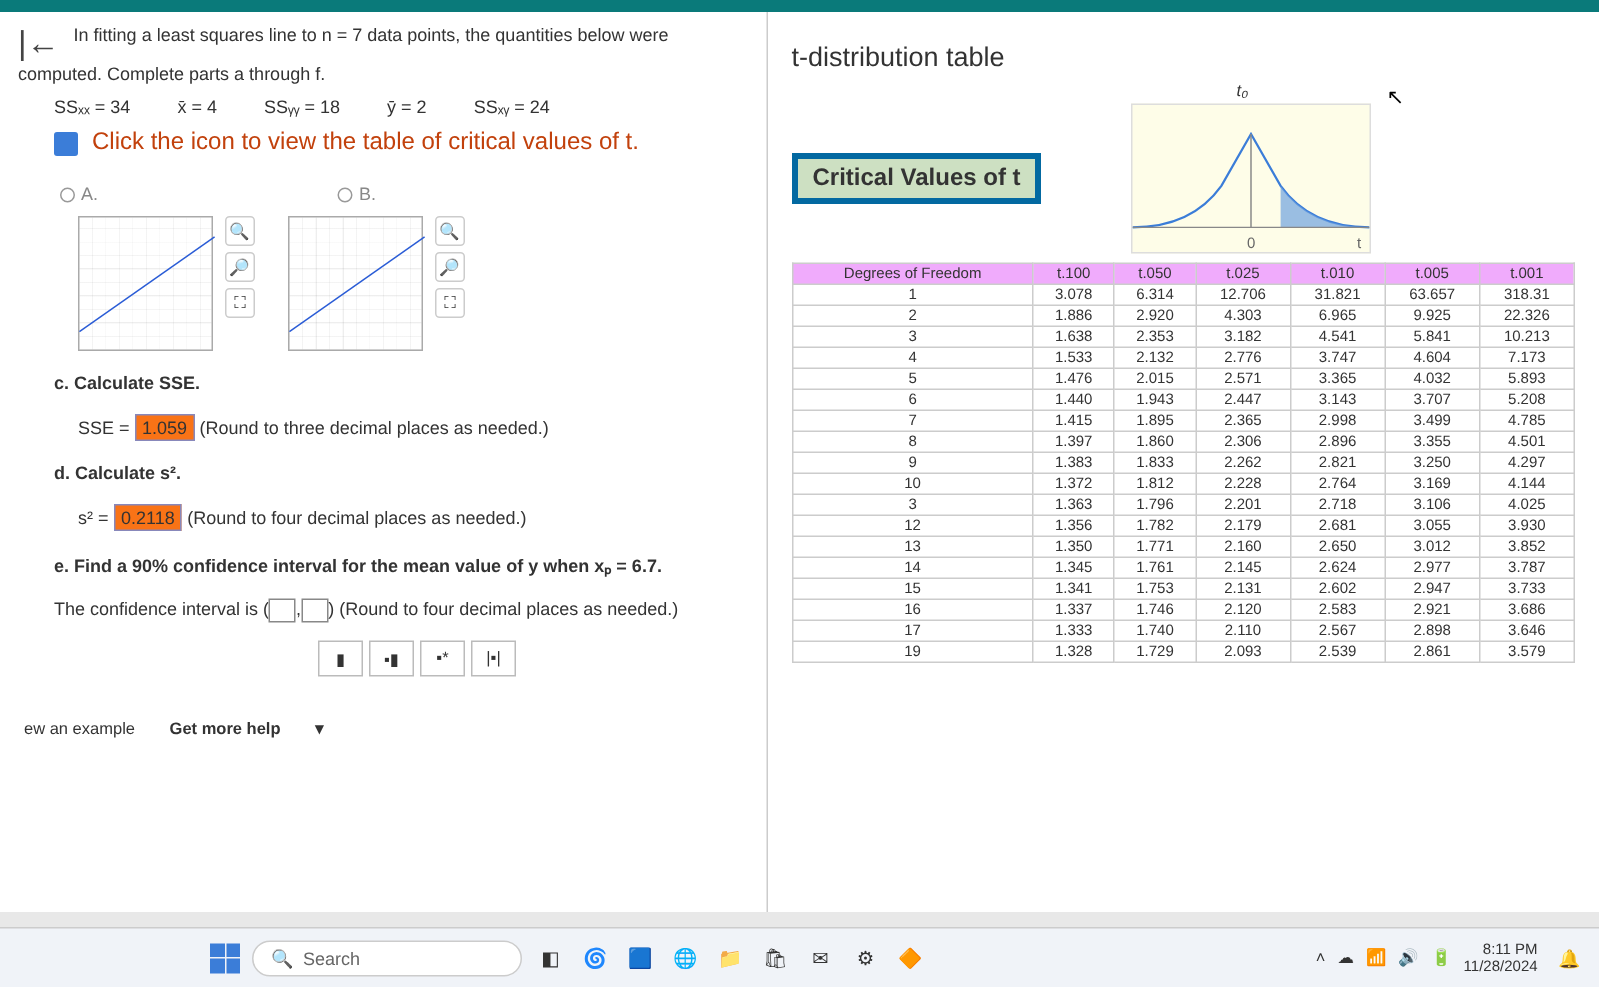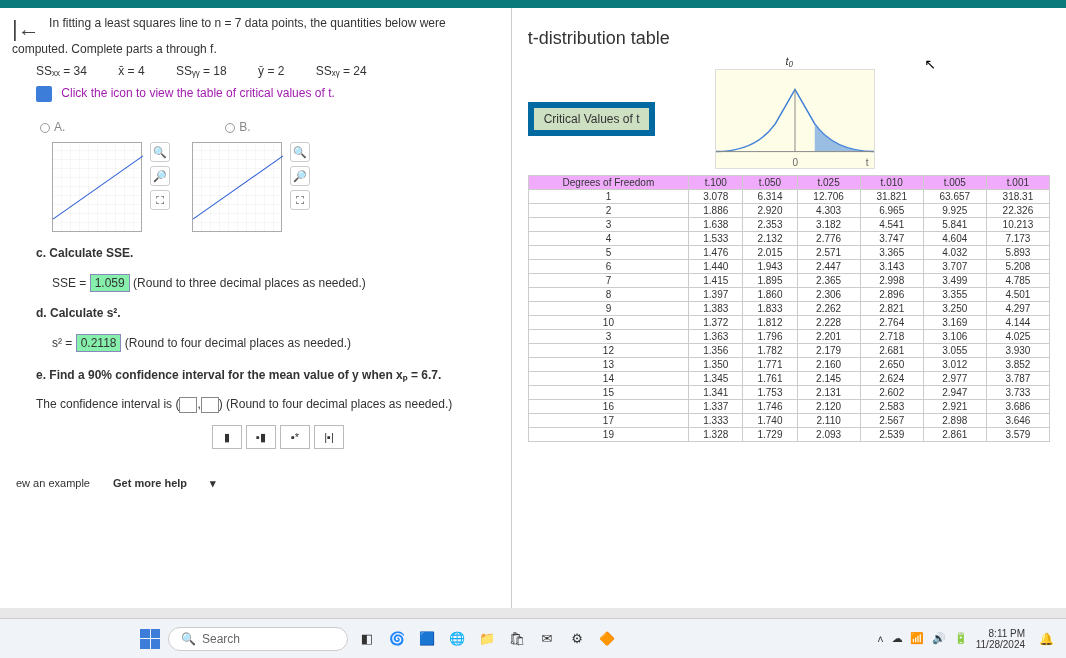--- a/index.html
+++ b/index.html
@@ -7,42 +7,42 @@
 .topbar { background: #0a7a7a; height: 8px; width: 100%; }
 .main { display: flex; height: 600px; }
 .left-panel { width: 48%; padding: 8px 12px; background: #fff; border-right: 1px solid #ccc; position: relative; }
 .right-panel { width: 52%; padding: 10px 16px; background: #fff; overflow: auto; }
 .back-arrow { font-size: 22px; color: #444; margin-right: 6px; display: inline-block; vertical-align: top; }
 .prompt { font-size: 12px; color: #333; display: inline; }
 .stats-row { margin: 8px 0 8px 24px; font-size: 12px; }
 .stats-row span { margin-right: 28px; }
 .link-row { margin: 6px 0 6px 24px; }
 .icon-box { display: inline-block; width: 16px; height: 16px; background: #3b7dd8; border-radius: 2px; vertical-align: middle; margin-right: 6px; }
-.click-link { font-size: 12px; color: #a21caf; }
+.click-link { font-size: 16px; color: #c2410c; }
 .choice-row { display: flex; gap: 40px; margin: 18px 0 8px 28px; }
 .choice-label { color: #888; font-size: 12px; }
 .radio { display:inline-block; width:10px; height:10px; border:1px solid #999; border-radius:50%; margin-right:4px; vertical-align:middle;}
 .graphs { display: flex; gap: 50px; margin-left: 40px; }
 .graph-box { position: relative; }
 .graph { width: 90px; height: 90px; border: 1px solid #aaa; background: repeating-linear-gradient(0deg,#fff,#fff 8px,#eee 9px), repeating-linear-gradient(90deg,#fff,#fff 8px,#eee 9px); background-blend-mode: multiply; position: relative; }
 .line-up { position:absolute; width:110px; height:1px; background:#2a5cd6; top:50%; left:-10px; transform:rotate(-35deg); transform-origin:center;}
 .graph-tools { position:absolute; right:-28px; top:0; display:flex; flex-direction:column; gap:4px;}
 .tool { width:20px; height:20px; border:1px solid #ccc; border-radius:3px; display:flex; align-items:center; justify-content:center; font-size:11px; cursor:pointer; background:#fff;}
 .calc-line { margin: 14px 0 4px 24px; font-size: 12px; }
-.ans-box { display:inline-block; background:#86efac; border:1px solid #88b; padding:1px 4px; font-size:12px;}
+.ans-box { display:inline-block; background:#f97316; border:1px solid #88b; padding:1px 4px; font-size:12px;}
 .placeholder-input { display:inline-block; width:18px; height:16px; border:1px solid #888; background:#fff; vertical-align:middle;}
 .btn-row { margin: 12px 0 0 200px; display:flex; gap:4px;}
 .tbtn { width:30px; height:24px; border:1px solid #bbb; background:#fff; font-size:11px; display:flex; align-items:center; justify-content:center;}
 .footer-links { margin: 28px 0 0 4px; font-size:11px;}
 .footer-links span { margin-right: 20px; color:#333;}
 .bold { font-weight:bold; }
 
 .right-title { font-size: 18px; margin: 10px 0 20px 0; }
 .crit-header { display:flex; align-items:center; gap:60px; margin-bottom:4px;}
-.crit-label { background:#cde0c2; border:6px solid #0369a1; padding:4px 10px; font-weight:normal; font-size:12px;}
+.crit-label { background:#cde0c2; border:4px solid #0369a1; padding:4px 10px; font-weight:bold; font-size:16px;}
 .curve-box { width:160px; height:100px; background:#fefde8; border:1px solid #ddd; position:relative;}
 .curve { position:absolute; left:0; bottom:14px; width:100%; height:70px;}
 .curve svg { width:100%; height:100%;}
 .axis-lbl { position:absolute; font-size:10px; color:#666;}
 table.t-table { border-collapse: collapse; font-size:10px; width:100%; margin-top:6px;}
 table.t-table th, table.t-table td { border:1px solid #ccc; padding:1px 4px; text-align:center;}
 table.t-table th { background:#f0abfc; font-weight:normal;}
 .df-head { background:#e8f0d8; font-weight:bold;}
 
 .taskbar { position:absolute; bottom:0; left:0; right:0; height:40px; background:#f0f3f8; border-top:1px solid #ccc; display:flex; align-items:center; padding:0 12px; gap:8px;}

